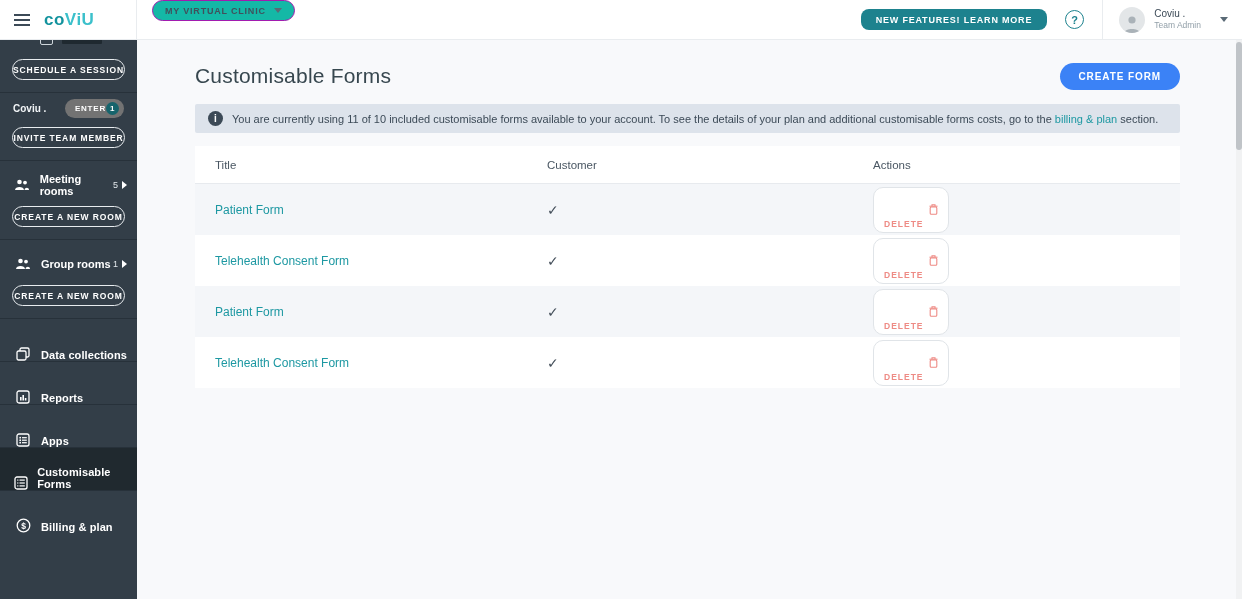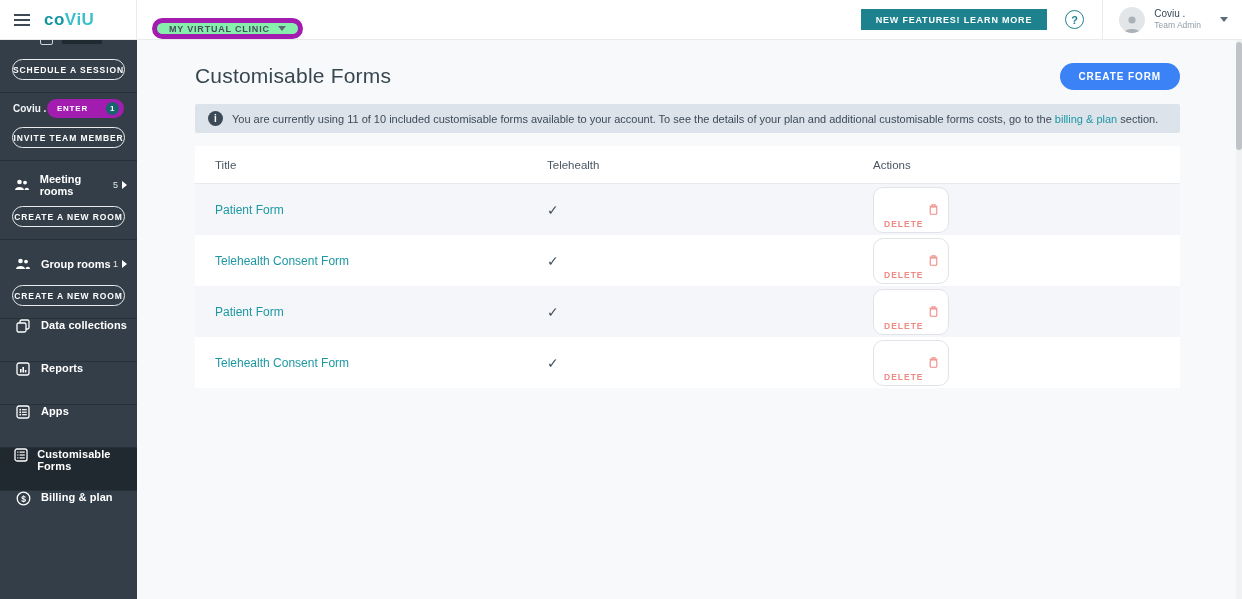--- a/index.html
+++ b/index.html
@@ -1,36 +1,36 @@
 <!DOCTYPE html>
 <html><head>
 <meta charset="utf-8">
 <style>
   * { margin:0; padding:0; box-sizing:border-box; }
   html,body { width:1242px; height:599px; overflow:hidden; }
   body { font-family:"Liberation Sans", sans-serif; background:#f8f9fb; position:relative; }
 
   
   .header { position:absolute; top:0; left:0; width:1242px; height:40px; background:#ffffff;
-            border-bottom:1px solid #e9ecef; display:flex; align-items:flex-end; z-index:30; }
+            border-bottom:1px solid #e9ecef; display:flex; align-items:flex-start; z-index:30; }
   .header-left { width:137px; height:100%; display:flex; align-items:center; gap:14px;
                  padding-left:14px; border-right:1px solid #e9ecef; flex:none; }
   .burger { width:16px; height:12px; border-top:2px solid #3c4a57; border-bottom:2px solid #3c4a57;
             position:relative; cursor:pointer; }
   .burger::after { content:''; position:absolute; left:0; right:0; top:3px; height:2px; background:#3c4a57; }
   .logo { font-size:17px; font-weight:bold; letter-spacing:.5px; cursor:pointer; }
   .logo .p1 { color:#13939e; } .logo .p2 { color:#3bc0cb; }
-  .clinic-pill { margin-left:15px; border:5px solid #a21caf; border-radius:12px; background:#86efac;
+  .clinic-pill { margin-left:15px; border:1px solid #a21caf; border-radius:12px; background:#14b8a6;
                  height:21px; display:flex; align-items:center; gap:8px; padding:0 12px;
                  font-size:9px; font-weight:bold; letter-spacing:.8px; color:#41505c; cursor:pointer; }
   .caret-down { width:0; height:0; border-left:4px solid transparent; border-right:4px solid transparent;
                 border-top:5px solid #5a6a76; }
   .header-right { margin-left:auto; display:flex; align-items:center; height:100%; }
   .newfeat-pill { background:#1d828e; color:#fff; font-size:9px; font-weight:bold; letter-spacing:.8px;
-                  border:none; border-radius:0; height:21px; padding:0 15px; cursor:pointer; }
+                  border:none; border-radius:8px; height:21px; padding:0 15px; cursor:pointer; }
   .help-wrap { padding:0 18px; }
   .help-circle { width:19px; height:19px; border-radius:50%; border:1.5px solid #1d828e; color:#1d828e;
                  font-size:11px; font-weight:bold; display:flex; align-items:center; justify-content:center; cursor:pointer; }
   .user-wrap { border-left:1px solid #e9ecef; height:100%; display:flex; align-items:center;
                gap:9px; padding:0 14px 0 16px; cursor:pointer; }
   .avatar { width:26px; height:26px; border-radius:50%; background:#e3e6e8; overflow:hidden;
             display:flex; align-items:flex-end; justify-content:center; }
   .user-meta { line-height:1.2; }
   .user-name { font-size:10px; color:#3c4a57; }
   .user-role { font-size:8.5px; color:#93a0a9; }
@@ -47,26 +47,26 @@
               background:transparent; color:#fff; font-size:8.5px; font-weight:bold; letter-spacing:.9px;
               padding:5px 0 4px; text-align:center; cursor:pointer; font-family:inherit; }
   .sb-divider { border-top:1px solid #27313a; }
   .room-head { display:flex; align-items:center; height:35px; padding:0 10px 0 13px; margin-top:6px; cursor:pointer; }
   .room-head .rh-icon { width:20px; display:flex; justify-content:center; }
   .room-head .rh-label { font-size:11px; font-weight:bold; margin-left:8px; }
   .room-head .rh-count { margin-left:auto; font-size:9px; color:#e3e8ec; display:flex; align-items:center; gap:4px; }
   .tri-right { width:0; height:0; border-top:4px solid transparent; border-bottom:4px solid transparent; border-left:5px solid #fff; }
   .room-entry { display:flex; align-items:center; height:26px; padding:0 13px; margin:2px 0 6px; }
   .re-name { font-size:10px; font-weight:bold; color:#f2f5f7; }
-  .enter-pill { margin-left:auto; background:#a21caf; border:none; border-radius:10px; color:#fff;
+  .enter-pill { margin-left:auto; background:#737373; border:none; border-radius:10px; color:#fff;
                 font-size:8px; font-weight:bold; letter-spacing:.8px; padding:3px 5px 3px 10px;
-                display:flex; align-items:center; gap:18px; cursor:pointer; font-family:inherit; }
+                display:flex; align-items:center; gap:0; cursor:pointer; font-family:inherit; }
   .enter-badge { background:#16646c; width:13px; height:13px; border-radius:50%; display:flex;
                  align-items:center; justify-content:center; font-size:8px; }
-  .nav-item { display:flex; align-items:flex-start; height:43px; padding:0 10px 0 13px;
+  .nav-item { display:flex; align-items:flex-end; height:43px; padding:0 10px 0 13px;
               border-top:1px solid #27313a; cursor:pointer; }
   .nav-item.active { background:#20292f; }
   .nav-item .nv-icon { width:20px; display:flex; justify-content:center; }
   .nav-item .nv-label { font-size:11px; font-weight:bold; margin-left:8px; letter-spacing:.1px; }
 
   
   .main { position:absolute; top:40px; left:137px; width:1105px; height:559px; background:#f8f9fb; }
   .content { margin:0 62px 0 58px; }
   .title-row { display:flex; align-items:center; margin-top:21px; height:30px; }
   .page-title { font-size:21px; color:#37474f; font-weight:500; letter-spacing:.2px; }
@@ -267,21 +267,21 @@
     </div>
 
     <div class="banner">
       <span class="info-circle">i</span>
       <p class="banner-text"><span class="b-bold">You are currently using 11 of 10 included customisable forms available to your account.</span><span> To see the details of your plan and additional customisable forms costs, go to the </span><span class="banner-link">billing &amp; plan</span><span> section.</span></p>
     </div>
 
     <div class="table">
       <div class="trow thead">
         <span class="th">Title</span>
-        <span class="th">Telehealth</span>
+        <span class="th">Customer</span>
         <span class="th">Actions</span>
       </div>
 
       <div class="trow tr-data alt">
         <span class="cell-title">Patient Form</span>
         <span class="cell-check">✓</span>
         <button class="delete-btn">
           <span class="dl-label">DELETE</span>
           <svg width="9" height="11" viewBox="0 0 9 11">
               <rect x="1.2" y="3" width="6.6" height="7.2" rx="1" fill="none" stroke="#ee8b85" stroke-width="1.1"></rect>

